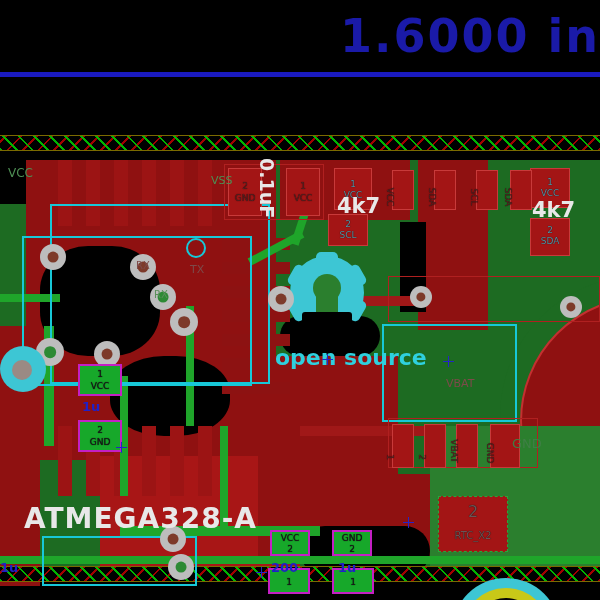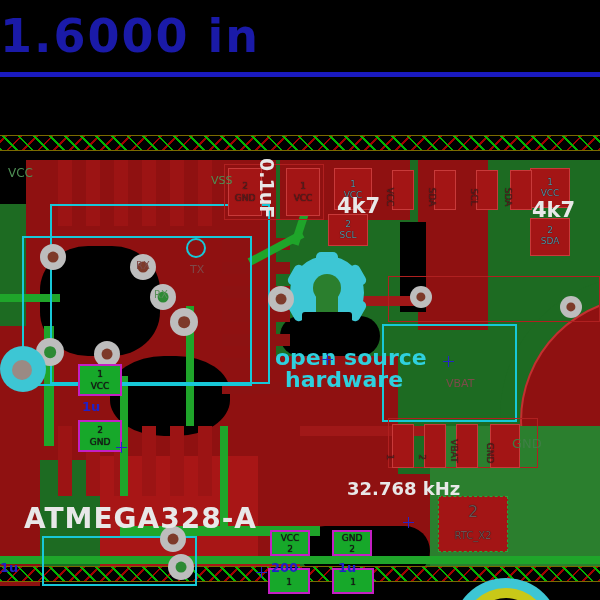--- a/index.html
+++ b/index.html
@@ -5,21 +5,21 @@
   * { margin:0; padding:0; box-sizing:border-box; }
   html,body { background:#000; }
   body {
     width:600px; height:600px; overflow:hidden; position:relative;
     font-family:"DejaVu Sans", sans-serif;
   }
 
   
   #header { position:absolute; left:0; top:0; width:600px; height:126px; background:#000; }
   #dim-title {
-    position:absolute; left:0; top:8px; width:600px; text-align:left;
+    position:absolute; left:0; top:8px; width:600px; text-align:right;
     color:#1A1AA8; font-size:46px; font-weight:bold; letter-spacing:2px;
     font-family:"DejaVu Sans", sans-serif; line-height:56px;
   }
   #dim-rule { position:absolute; left:0; top:72px; width:600px; height:5px; background:#1A1AC0; }
 
   
   #pcb { position:absolute; left:0; top:126px; width:600px; height:474px; background:#000; overflow:hidden; }
 
   .layer { position:absolute; left:0; top:0; width:600px; height:474px; pointer-events:none; }
 
@@ -287,27 +287,25 @@
   </div>
   <div class="pad-green" style="left:332px;top:442px;width:42px;height:26px;">
     <div class="padtxt" style="top:7px;color:#1a1a1a;">1</div>
   </div>
 
   <div class="ring" style="left:452px;top:452px;width:108px;height:108px;background:#3dc6d4;"></div>
   <div class="ring" style="left:462px;top:462px;width:88px;height:88px;background:#c8c818;"></div>
   <div class="ring" style="left:472px;top:472px;width:68px;height:68px;background:#050505;"></div>
 
   <div class="silk" style="left:24px;top:376px;font-size:28px;letter-spacing:1px;">ATMEGA328-A</div>
-  <div class="silk" style="left:347px;top:352px;font-size:18px;">32.768 kHz</div>
   <div class="silk vert" style="left:278px;top:32px;font-size:19px;transform:rotate(90deg);transform-origin:0 0;">0.1uF</div>
   <div class="silk" style="left:337px;top:68px;font-size:21px;">4k7</div>
   <div class="silk" style="left:532px;top:72px;font-size:21px;">4k7</div>
 
   <div class="silk-cyan" style="left:275px;top:219px;font-size:22px;">open source</div>
-  <div class="silk-cyan" style="left:285px;top:241px;font-size:22px;">hardware</div>
 
   <div class="silk-blue" style="left:82px;top:273px;font-size:13px;">1u</div>
   <div class="silk-blue" style="left:271px;top:434px;font-size:13px;">200</div>
   <div class="silk-blue" style="left:338px;top:434px;font-size:13px;">1u</div>
   <div class="silk-blue" style="left:0;top:434px;font-size:13px;">1u</div>
 
   <div class="silk-dim" style="left:190px;top:137px;font-size:11px;color:#7d4a4a;">TX</div>
   <div class="silk-dim" style="left:136px;top:134px;font-size:10px;color:#7d4a4a;">RX</div>
   <div class="silk-dim" style="left:154px;top:163px;font-size:10px;color:#5a8f5a;">RX</div>
 

